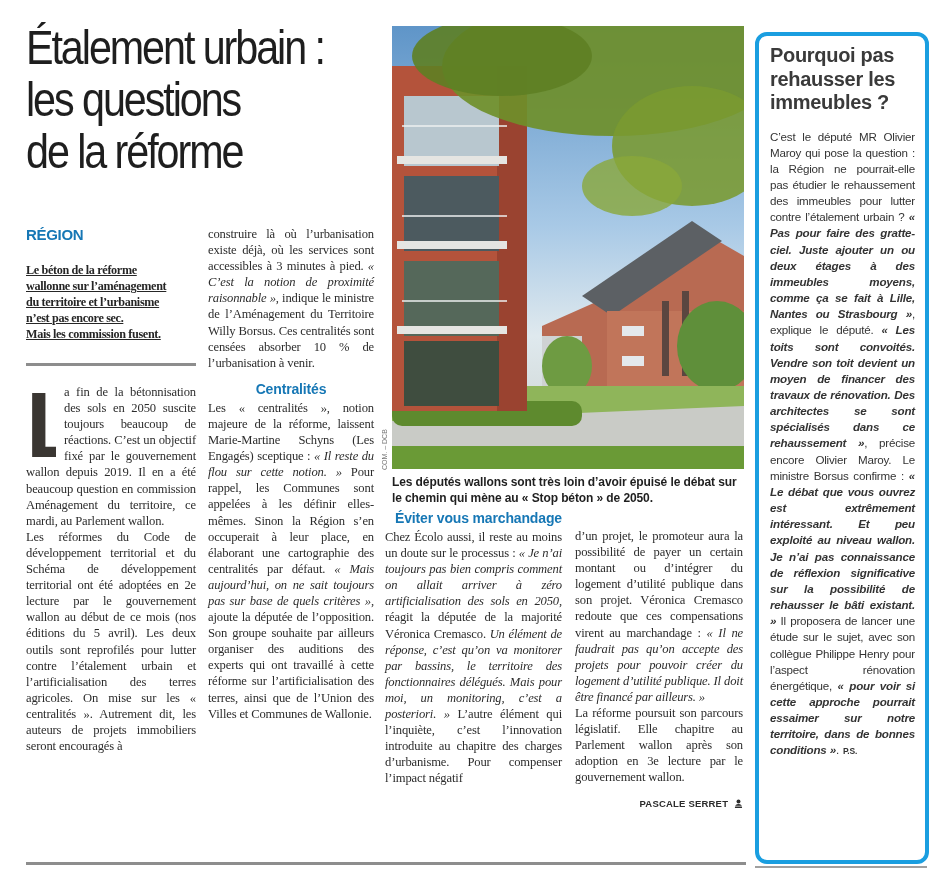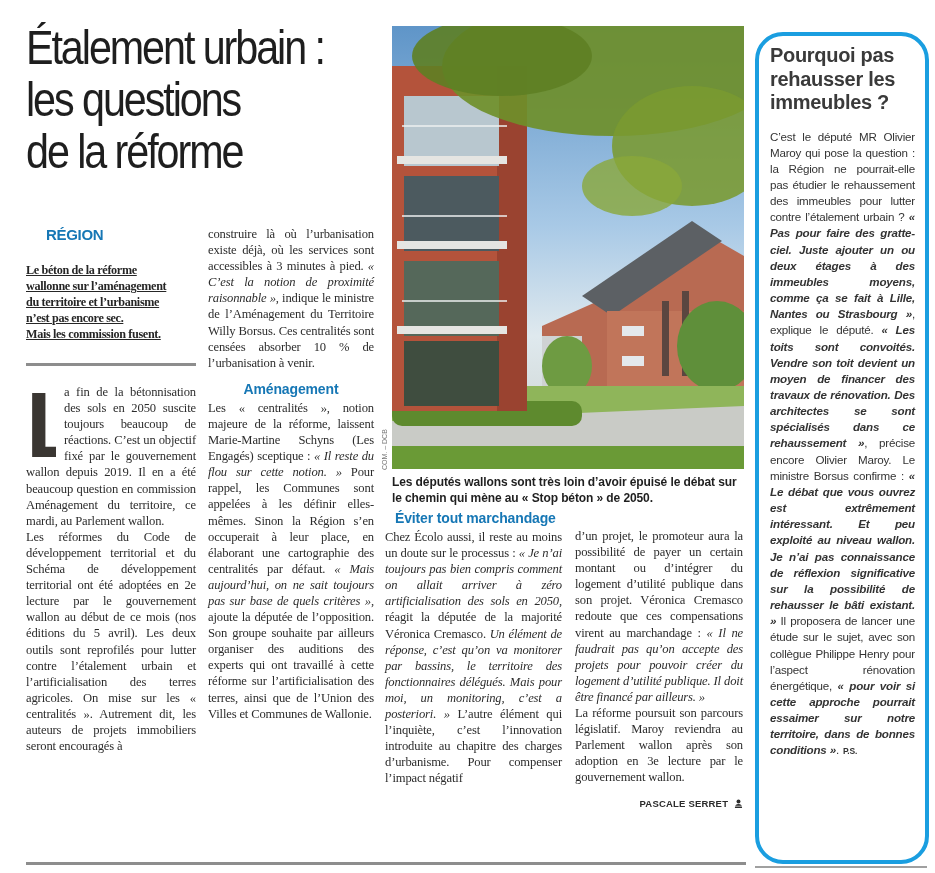--- a/index.html
+++ b/index.html
@@ -8,21 +8,21 @@
 
   .headline {
     position: absolute; left: 26px; top: 22px; width: 360px;
     font-family: "Liberation Sans", sans-serif; font-weight: 400;
     font-size: 48px; line-height: 52px; letter-spacing: -2.4px; color: #1e1e1e;
     transform: scaleX(0.86); transform-origin: left top; width: 420px;
   }
   .rubric {
     position: absolute; left: 26px; top: 226px;
     font-family: "Liberation Sans", sans-serif; font-weight: 700; font-size: 15px;
-    color: #1677b5; letter-spacing: -0.3px; margin-left: 20px;
+    color: #1677b5; letter-spacing: -0.3px;
   }
   .lede {
     position: absolute; left: 26px; top: 262px; width: 170px;
     font-family: "Liberation Serif", serif; font-weight: 700; font-size: 12.2px; line-height: 16px;
     color: #262626; letter-spacing: -0.35px; text-decoration: underline;
   }
   .lede-rule { position: absolute; left: 26px; top: 363px; width: 170px; height: 3px; background: #8d8d8d; }
 
   .col { position: absolute; font-size: 12.6px; line-height: 16.1px; color: #2c2c2c; text-align: justify; letter-spacing: -0.15px; }
   .col p { margin: 0; }
@@ -63,21 +63,21 @@
   }
   .caption {
     position: absolute; left: 392px; top: 474px; width: 352px;
     font-family: "Liberation Sans", sans-serif; font-weight: 700; font-size: 12px; line-height: 16px;
     color: #1f1f1f; letter-spacing: -0.1px;
   }
 
   
   .sidebar {
     position: absolute; left: 755px; top: 32px; width: 174px; height: 832px;
-    border: 4px solid #1a9ee0; border-radius: 28px; background: #fff;
+    border: 4px solid #1a9ee0; border-radius: 12px; background: #fff;
     padding: 8px 10px 0 11px;
   }
   .sidebar-title {
     font-family: "Liberation Sans", sans-serif; font-weight: 700; font-size: 20px; line-height: 23.5px;
     color: #3a3a3a; letter-spacing: -0.3px; margin-bottom: 14px;
   }
   .sidebar-body {
     font-family: "Liberation Sans", sans-serif; font-size: 11.6px; line-height: 16.15px; color: #333;
     text-align: justify; letter-spacing: -0.2px;
   }
@@ -108,21 +108,21 @@
   <p>
     <span class="dropcap">L</span><span>a fin de la bétonnisation des sols en 2050 suscite toujours beaucoup de réactions. C’est un objectif fixé par le gouvernement wallon depuis 2019. Il en a été beaucoup question en commission Aménagement du territoire, ce mardi, au Parlement wallon.</span>
   </p>
   <p>Les réformes du Code de développement territorial et du Schéma de développement territorial ont été adoptées en 2e lecture par le gouvernement wallon au début de ce mois (nos éditions du 5 avril). Les deux outils sont reprofilés pour lutter contre l’étalement urbain et l’artificialisation des terres agricoles. On mise sur les « centralités ». Autrement dit, les auteurs de projets immobiliers seront encouragés à</p>
 </div>
 
 <div class="col col-2">
   <p>
     <span>construire là où l’urbanisation existe déjà, où les services sont accessibles à 3 minutes à pied. </span><i>« C’est la notion de proximité raisonnable »</i><span>, indique le ministre de l’Aménagement du Territoire Willy Borsus. Ces centralités sont censées absorber 10 % de l’urbanisation à venir.</span>
   </p>
-  <div class="subhead">Aménagement</div>
+  <div class="subhead">Centralités</div>
   <p>
     <span>Les « centralités », notion majeure de la réforme, laissent Marie-Martine Schyns (Les Engagés) sceptique : </span><i>« Il reste du flou sur cette notion. »</i><span> Pour rappel, les Communes sont appelées à les définir elles-mêmes. Sinon la Région s’en occuperait à leur place, en élaborant une cartographie des centralités par défaut. </span><i>« Mais aujourd’hui, on ne sait toujours pas sur base de quels critères »</i><span>, ajoute la députée de l’opposition. Son groupe souhaite par ailleurs organiser des auditions des experts qui ont travaillé à cette réforme sur l’artificialisation des terres, ainsi que de l’Union des Villes et Communes de Wallonie.</span>
   </p>
 </div>
 
 <div class="photo">
   <svg width="352" height="443" viewBox="0 0 352 443">
 
     <polygon points="150,300 240,260 300,200 352,230 352,365 150,365" fill="#b86a52"></polygon>
     <polygon points="190,270 300,195 330,215 220,290" fill="#5c6064"></polygon>
@@ -157,31 +157,31 @@
     <ellipse cx="220" cy="40" rx="170" ry="70" fill="#6f8f2a" opacity="0.92"></ellipse>
     <ellipse cx="300" cy="120" rx="80" ry="60" fill="#7a9a30" opacity="0.88"></ellipse>
     <ellipse cx="110" cy="30" rx="90" ry="40" fill="#5e7f24" opacity="0.9"></ellipse>
     <ellipse cx="240" cy="160" rx="50" ry="30" fill="#8aa83a" opacity="0.8"></ellipse>
   </svg>
 </div>
 <div class="credit">COM. – DCB</div>
 <div class="caption">Les députés wallons sont très loin d’avoir épuisé le débat sur le chemin qui mène au « Stop béton » de 2050.</div>
 
 <div class="col col-3">
-  <div class="subhead left" style="margin-top:-18px;">Éviter tout marchandage</div>
+  <div class="subhead left" style="margin-top:-18px;">Éviter vous marchandage</div>
   <p>
     <span>Chez Écolo aussi, il reste au moins un doute sur le processus : </span><i>« Je n’ai toujours pas bien compris comment on allait arriver à zéro artificialisation des sols en 2050</i><span>, réagit la députée de la majorité Véronica Cremasco. </span><i>Un élément de réponse, c’est qu’on va monitorer par bassins, le territoire des fonctionnaires délégués. Mais pour moi, un monitoring, c’est a posteriori. »</i><span> L’autre élément qui l’inquiète, c’est l’innovation introduite au chapitre des charges d’urbanisme. Pour compenser l’impact négatif</span>
   </p>
 </div>
 
 <div class="col col-4">
   <p>
     <span>d’un projet, le promoteur aura la possibilité de payer un certain montant ou d’intégrer du logement d’utilité publique dans son projet. Véronica Cremasco redoute que ces compensations virent au marchandage : </span><i>« Il ne faudrait pas qu’on accepte des projets pour pouvoir créer du logement d’utilité publique. Il doit être financé par ailleurs. »</i>
   </p>
-  <p>La réforme poursuit son parcours législatif. Maroy reviendra au Parlement wallon après son adoption en 3e lecture par le gouvernement wallon.</p>
+  <p>La réforme poursuit son parcours législatif. Elle chapitre au Parlement wallon après son adoption en 3e lecture par le gouvernement wallon.</p>
   <div class="byline">
     <span>PASCALE SERRET</span>
     <svg class="person" viewBox="0 0 10 10">
       <circle cx="5" cy="2.8" r="2.2" fill="#2c2c2c"></circle>
       <path d="M1 10 Q1 5.5 5 5.5 Q9 5.5 9 10 Z" fill="#2c2c2c"></path>
       <line x1="0.5" y1="8" x2="9.5" y2="8" stroke="#fff" stroke-width="0.8"></line>
     </svg>
   </div>
 </div>
 

